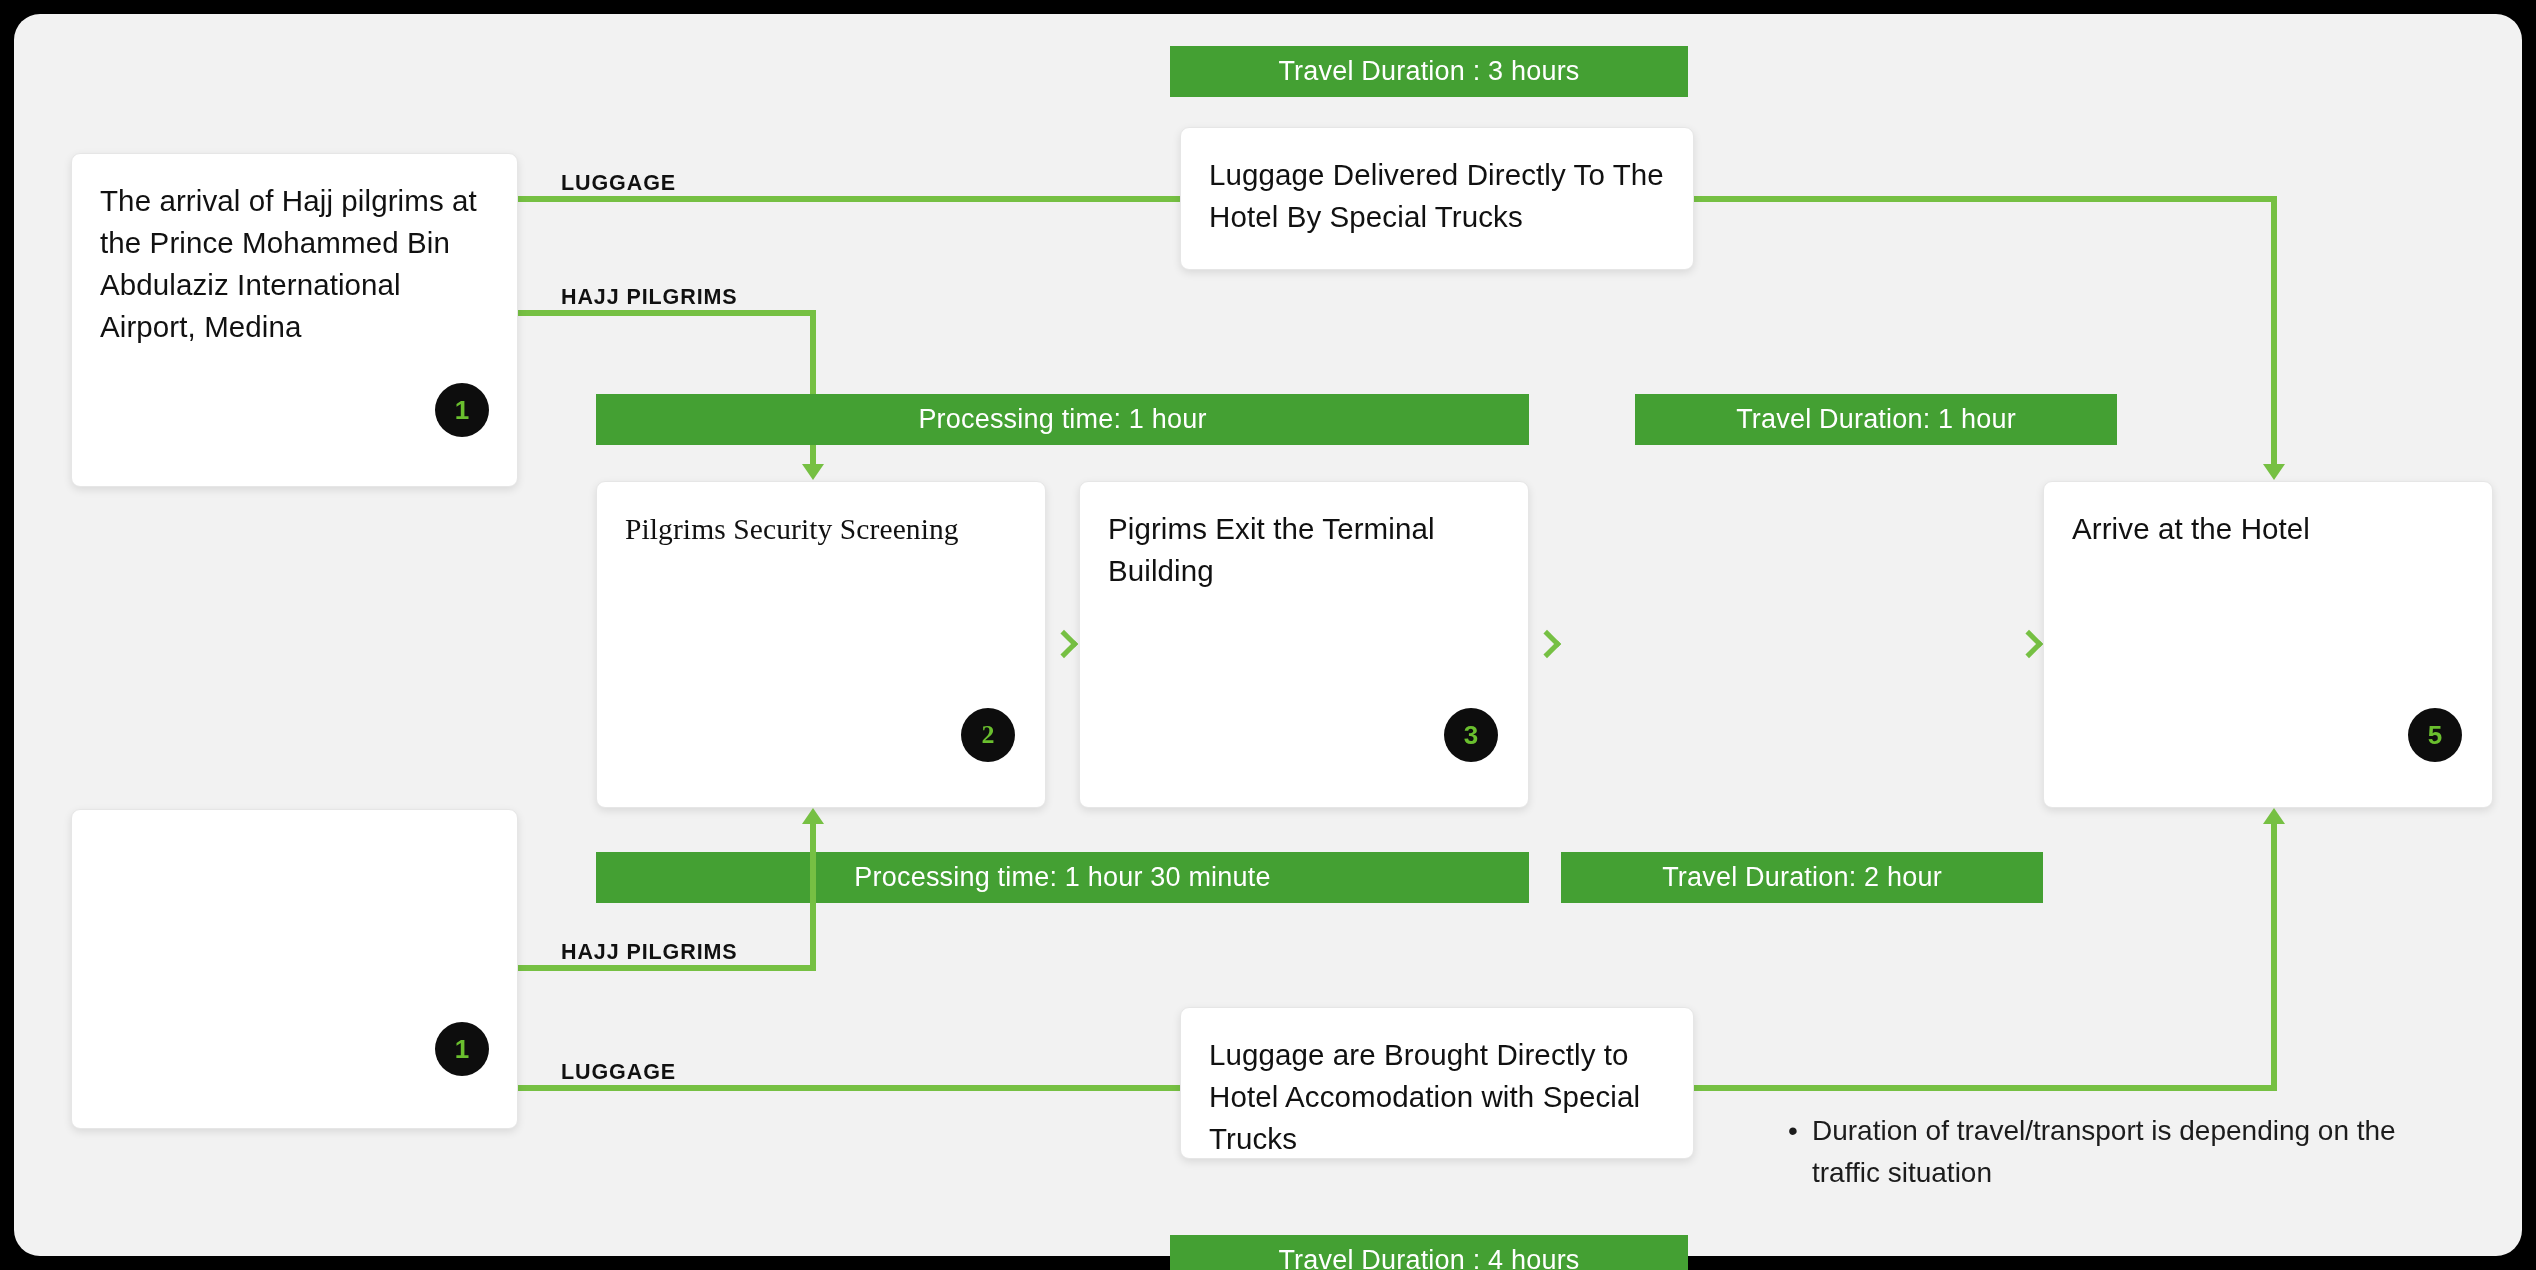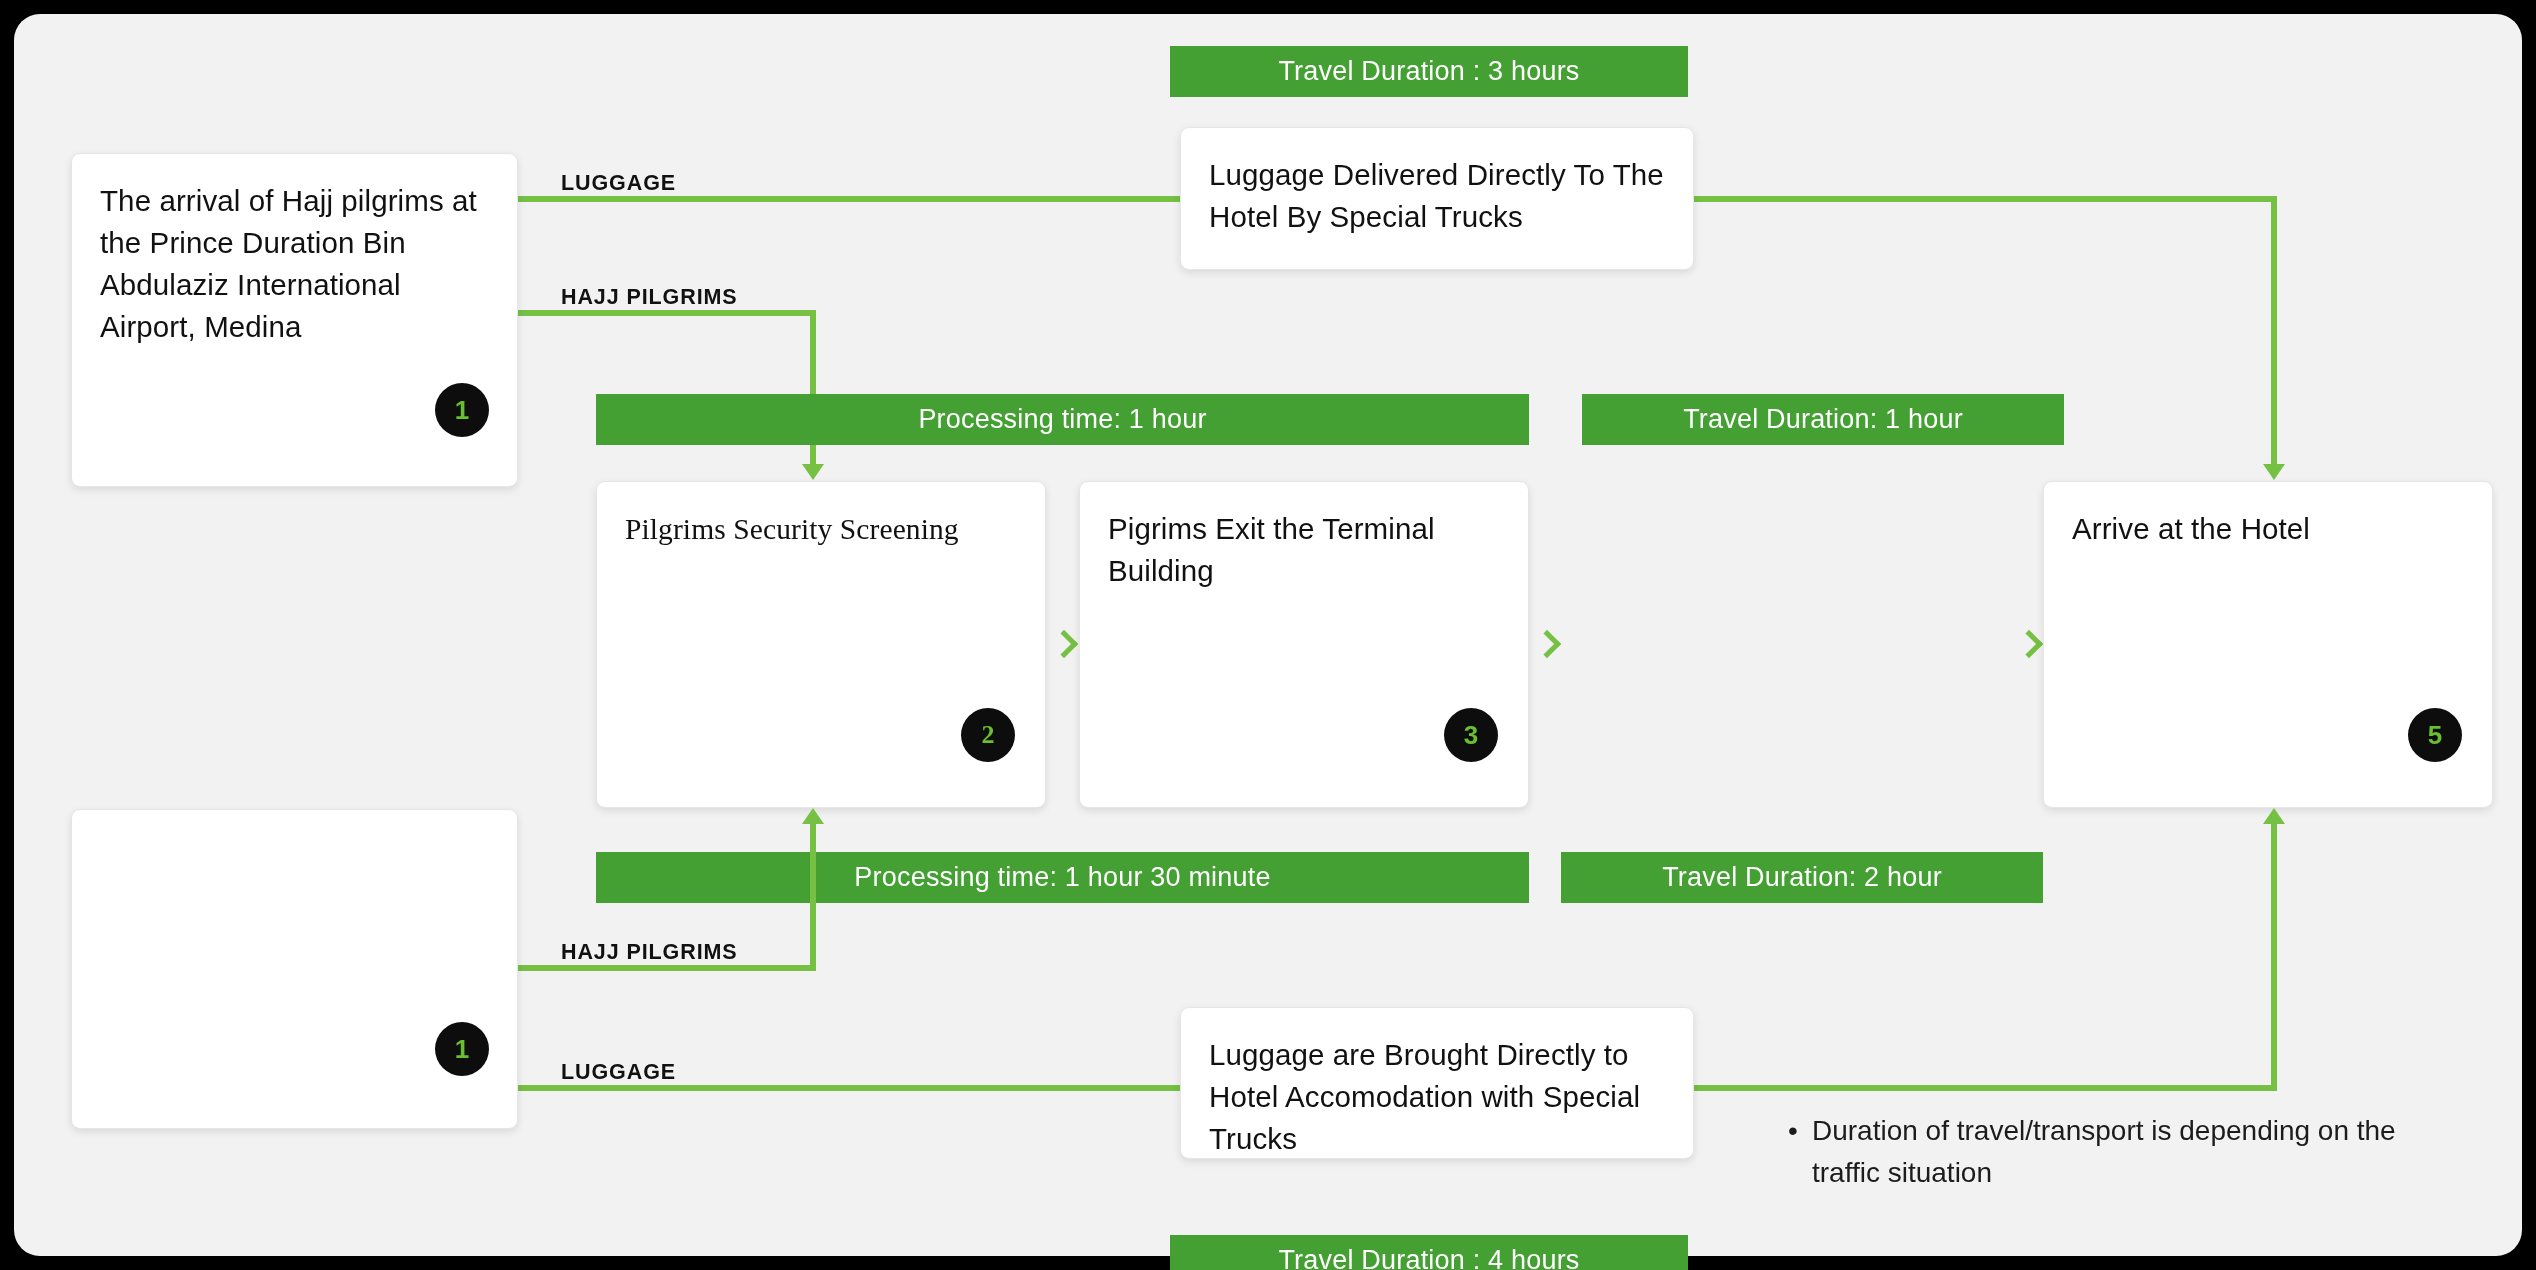--- a/index.html
+++ b/index.html
@@ -134,26 +134,26 @@
     <div class="card" style="left:1166px; top:113px; width:514px; height:143px;">
       <div class="ctext">Luggage Delivered Directly To The Hotel By Special Trucks</div>
     </div>
 
     <div class="hline" style="left:490px; top:296px; width:312px;"></div>
     <div class="edge-label" style="left:547px; top:271px;">HAJJ PILGRIMS</div>
     <div class="vline" style="left:796px; top:296px; height:156px;"></div>
     <div class="arrow-down" style="left:788px; top:450px;"></div>
 
     <div class="card" style="left:57px; top:139px; width:447px; height:334px;">
-      <div class="ctext">The arrival of Hajj pilgrims at the Prince Duration Bin Abdulaziz International Airport, Medina</div>
+      <div class="ctext">The arrival of Hajj pilgrims at the Prince Mohammed Bin Abdulaziz International Airport, Medina</div>
       <div class="badge" style="right:28px; bottom:49px;">1</div>
     </div>
 
     <div class="banner" style="left:582px; top:380px; width:933px; height:51px;">Processing time: 1 hour</div>
-    <div class="banner" style="left:1568px; top:380px; width:482px; height:51px;">Travel Duration: 1 hour</div>
+    <div class="banner" style="left:1621px; top:380px; width:482px; height:51px;">Travel Duration: 1 hour</div>
 
     <div class="card" style="left:582px; top:467px; width:450px; height:327px;font-family:Liberation Serif, serif;">
       <div class="ctext">Pilgrims Security Screening</div>
       <div class="badge" style="right:30px; bottom:45px;">2</div>
     </div>
 
     <div class="chev-right" style="left:1040px; top:620px;"></div>
 
     <div class="card" style="left:1065px; top:467px; width:450px; height:327px;">
       <div class="ctext">Pigrims Exit the Terminal Building</div>

